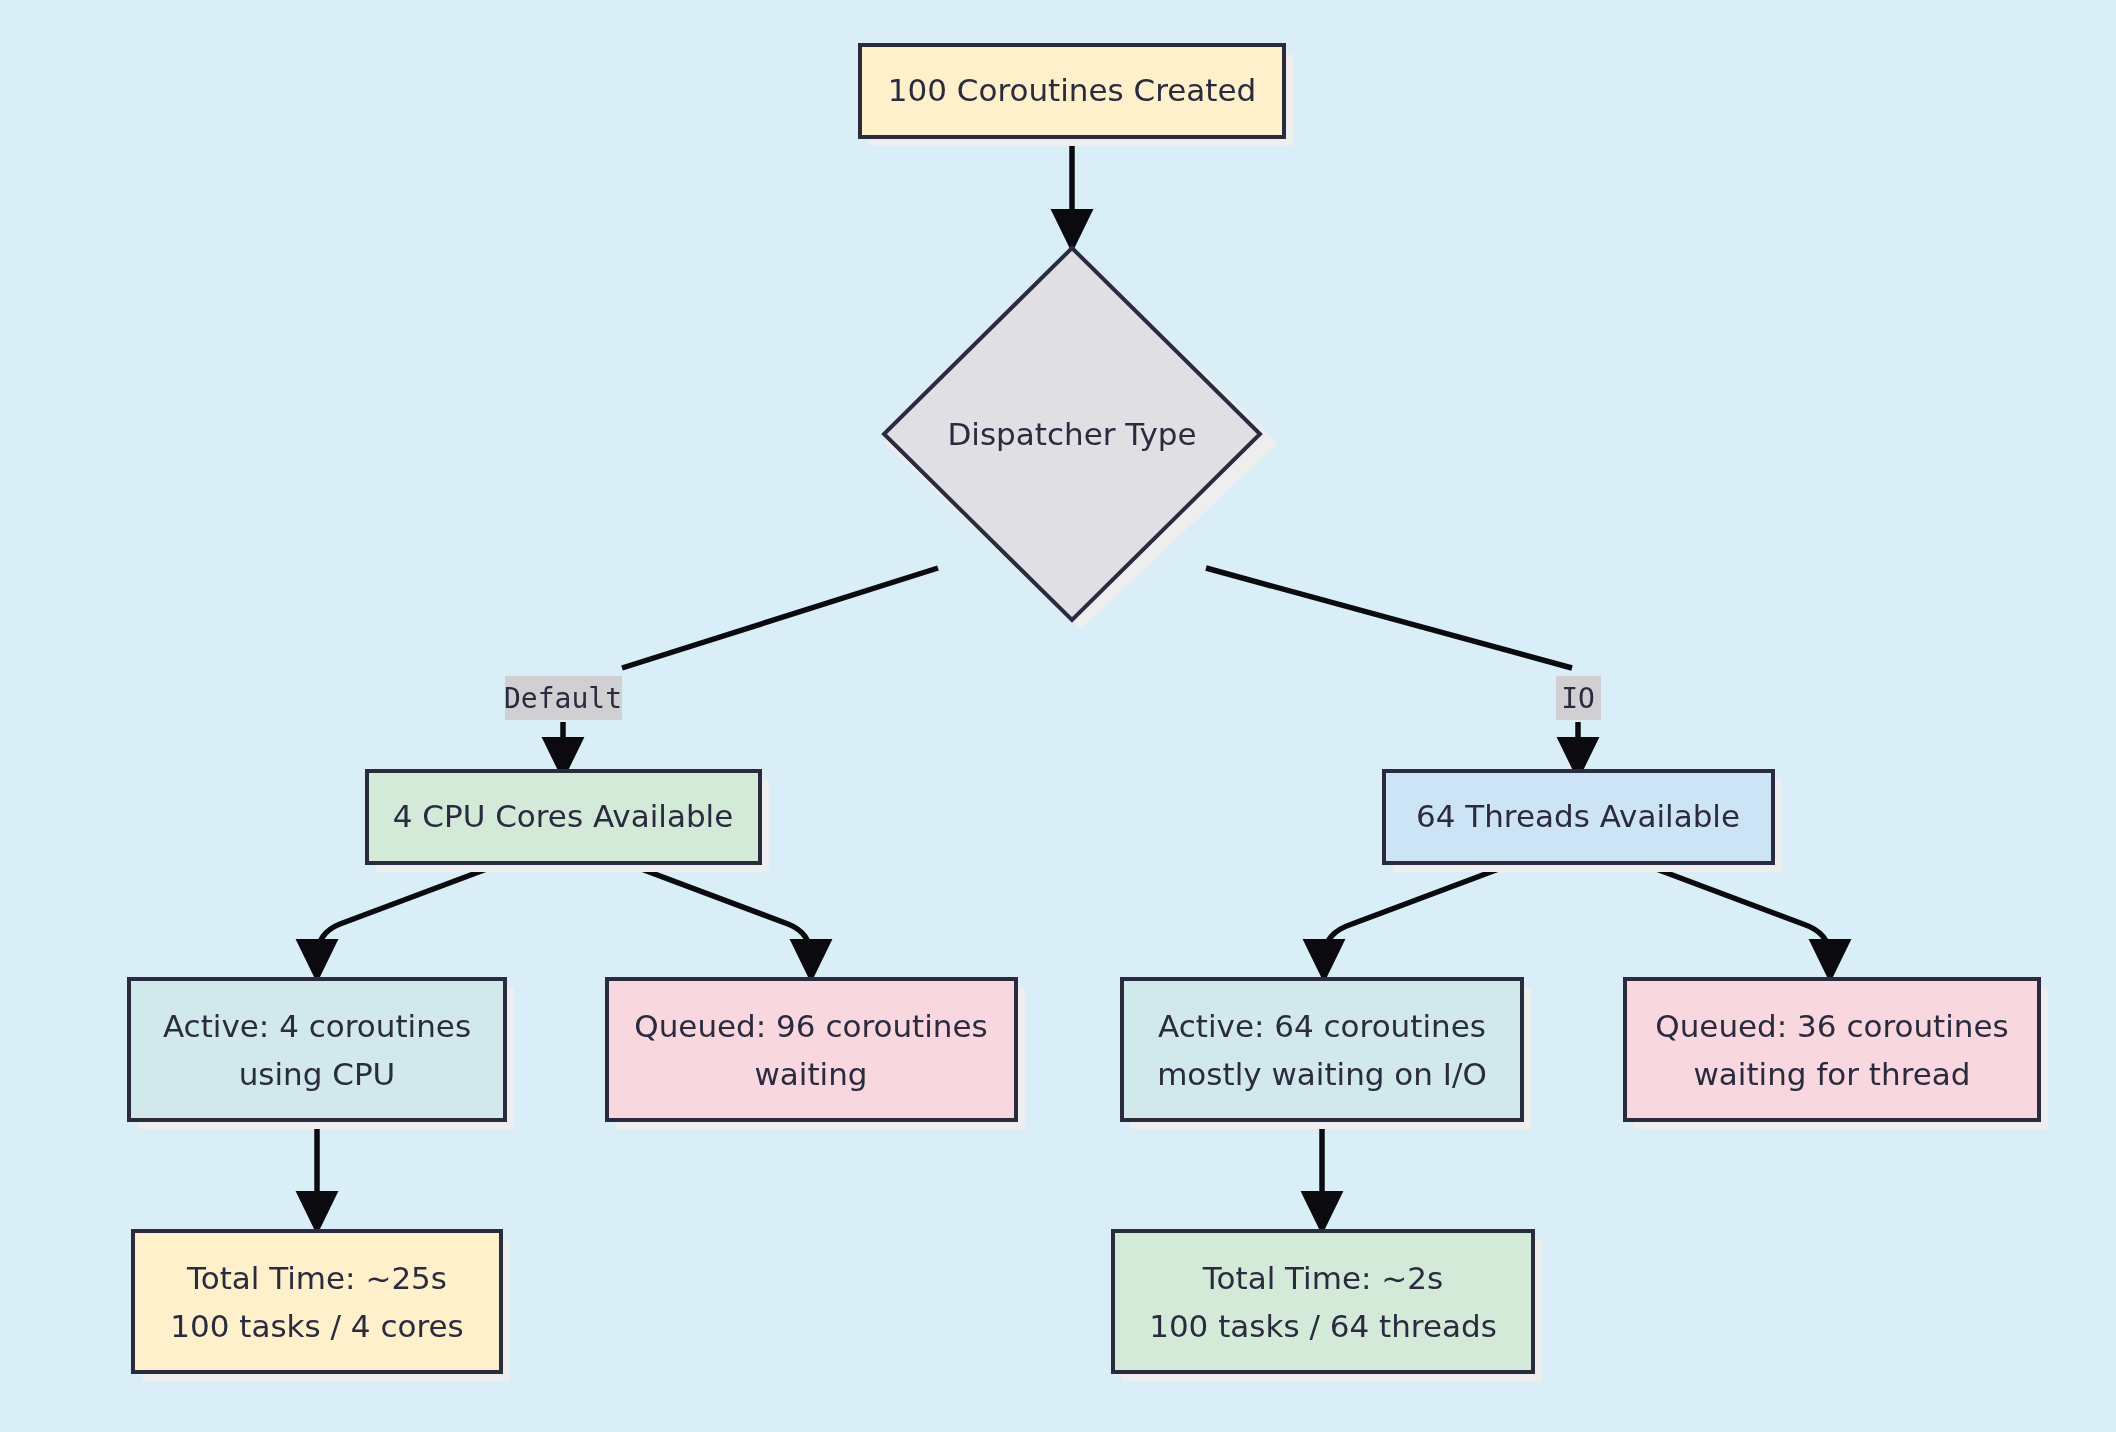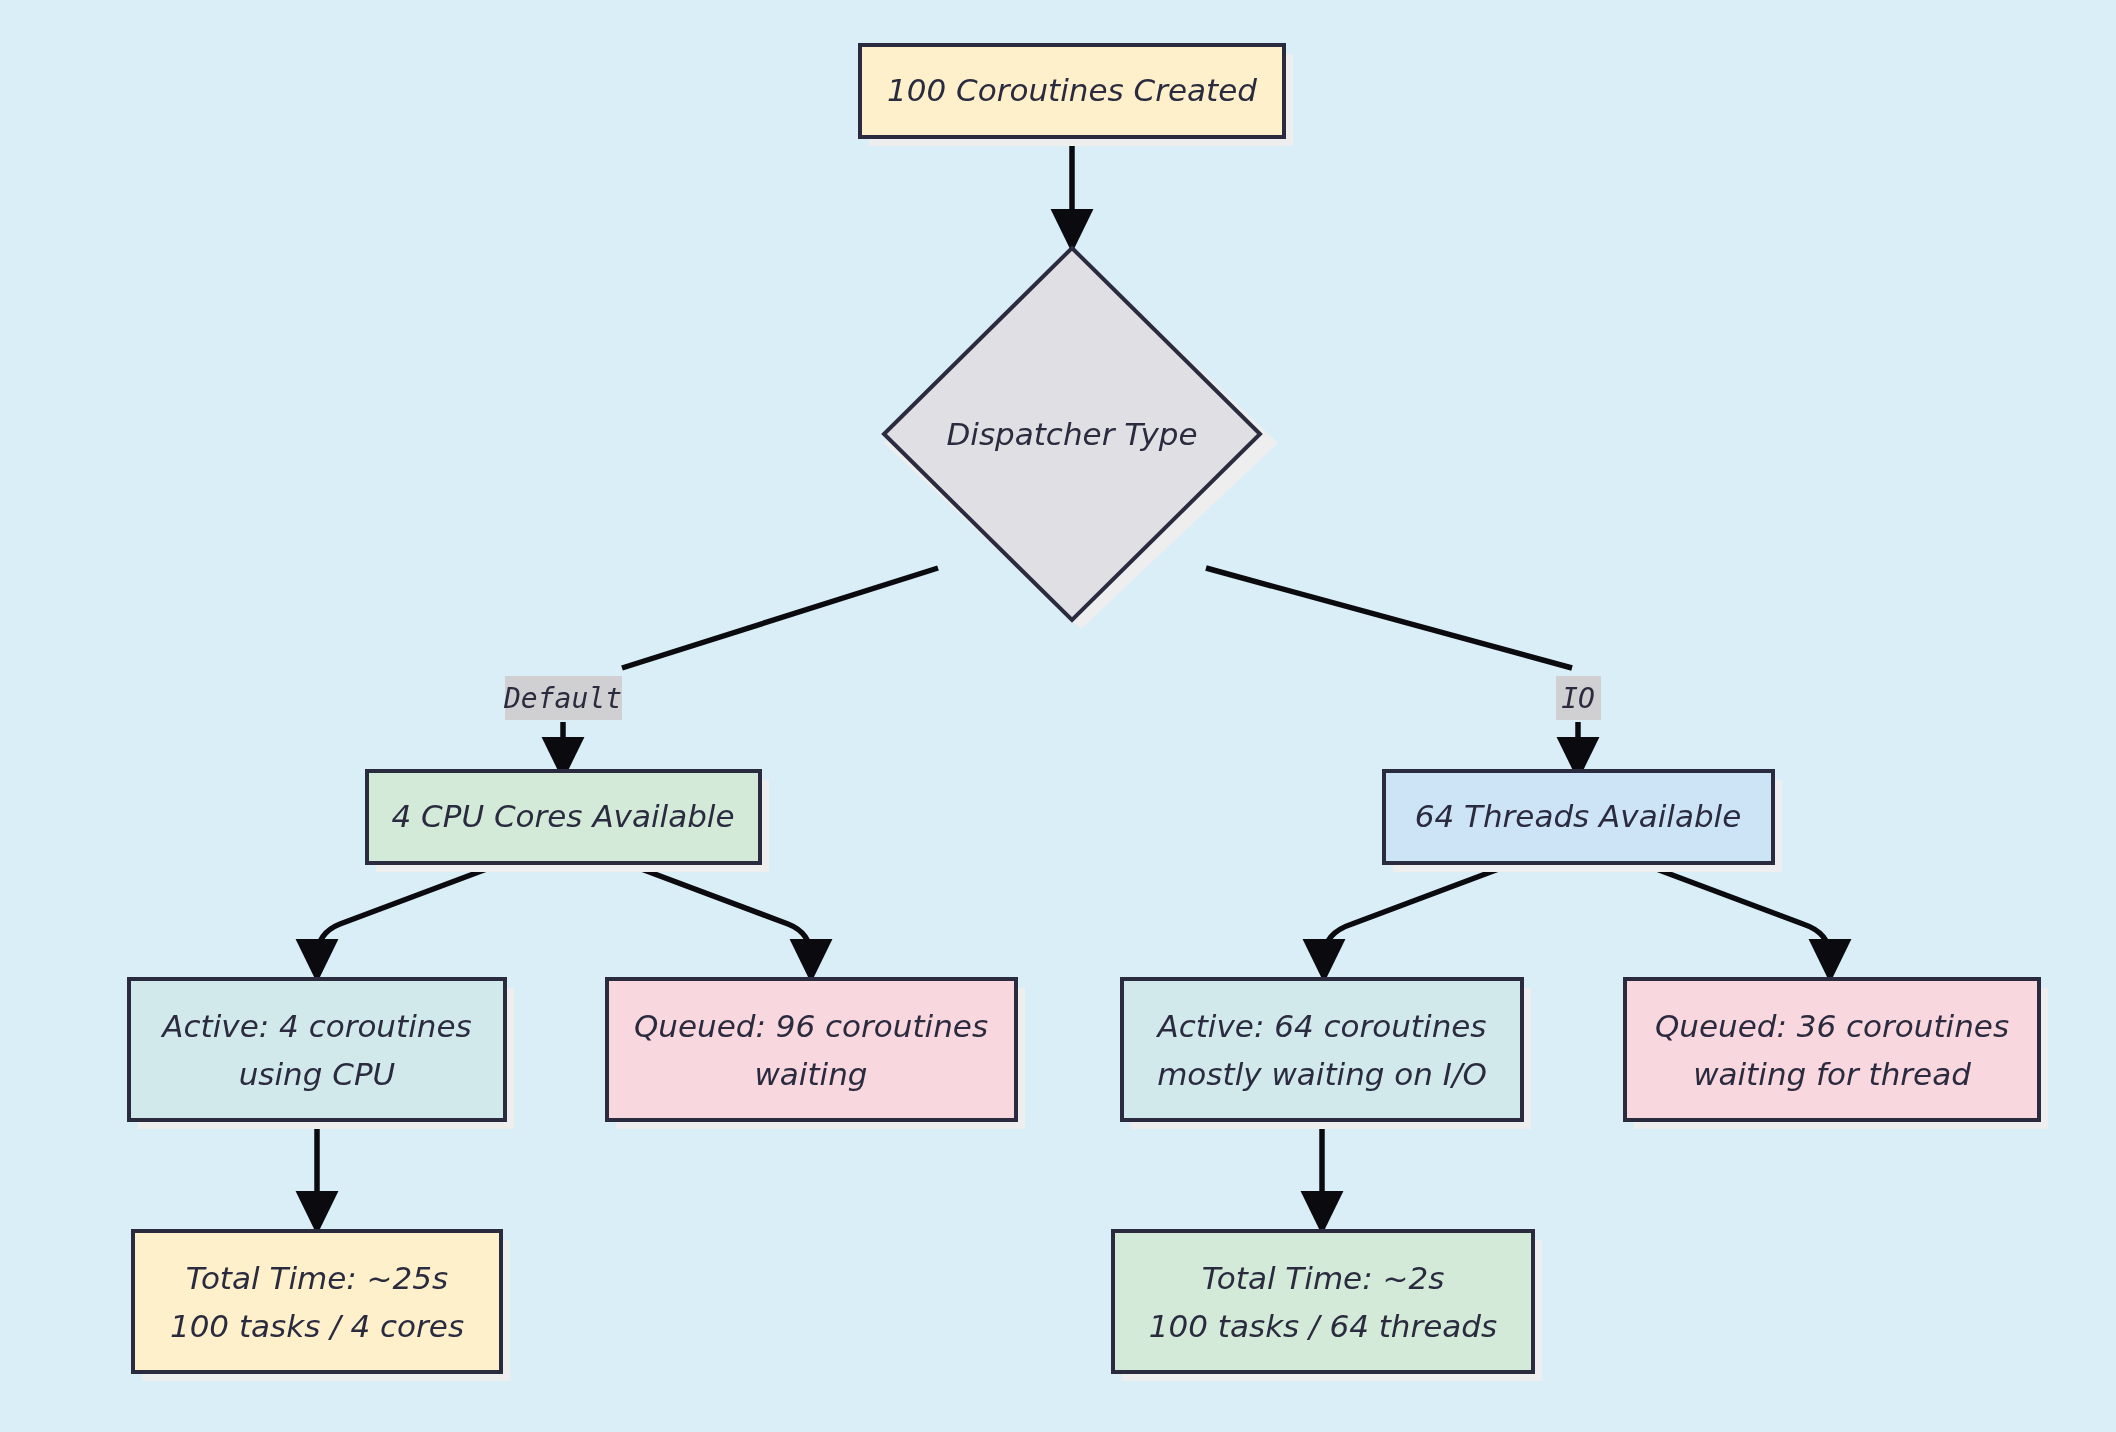--- a/index.html
+++ b/index.html
@@ -24,21 +24,20 @@
       linear-gradient(#e2f1f8, #e2f1f8);
     background-size:
       53px 53px,
       22px 6px,
       6px 22px;
     background-position:
       43px 34px,
       87px 42px,
       95px 34px;
     background-repeat: repeat, repeat, repeat;
-    font-style: italic;
   }
   
   #plusgrid {
     position: absolute;
     inset: 0;
     background-image:
       linear-gradient(#d9eef6, #d9eef6),
       linear-gradient(#d9eef6, #d9eef6);
     background-size: 106px 106px, 106px 106px;
     background-position: 87px 42px, 95px 34px;

